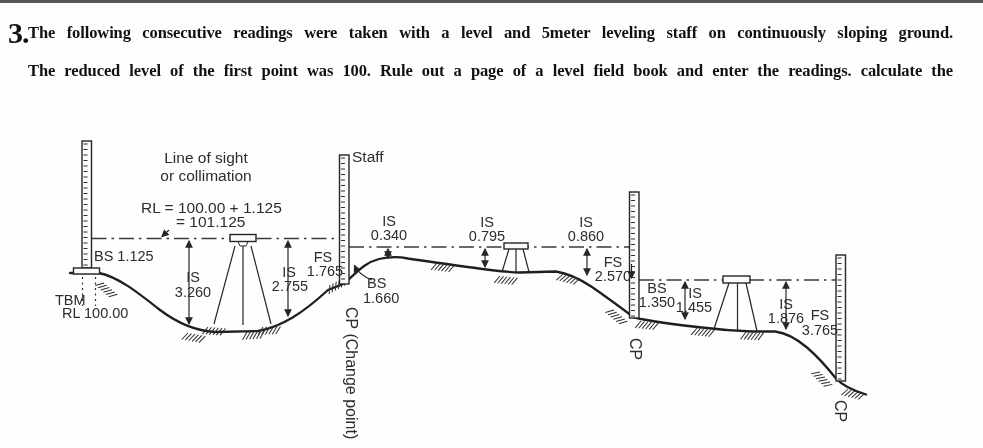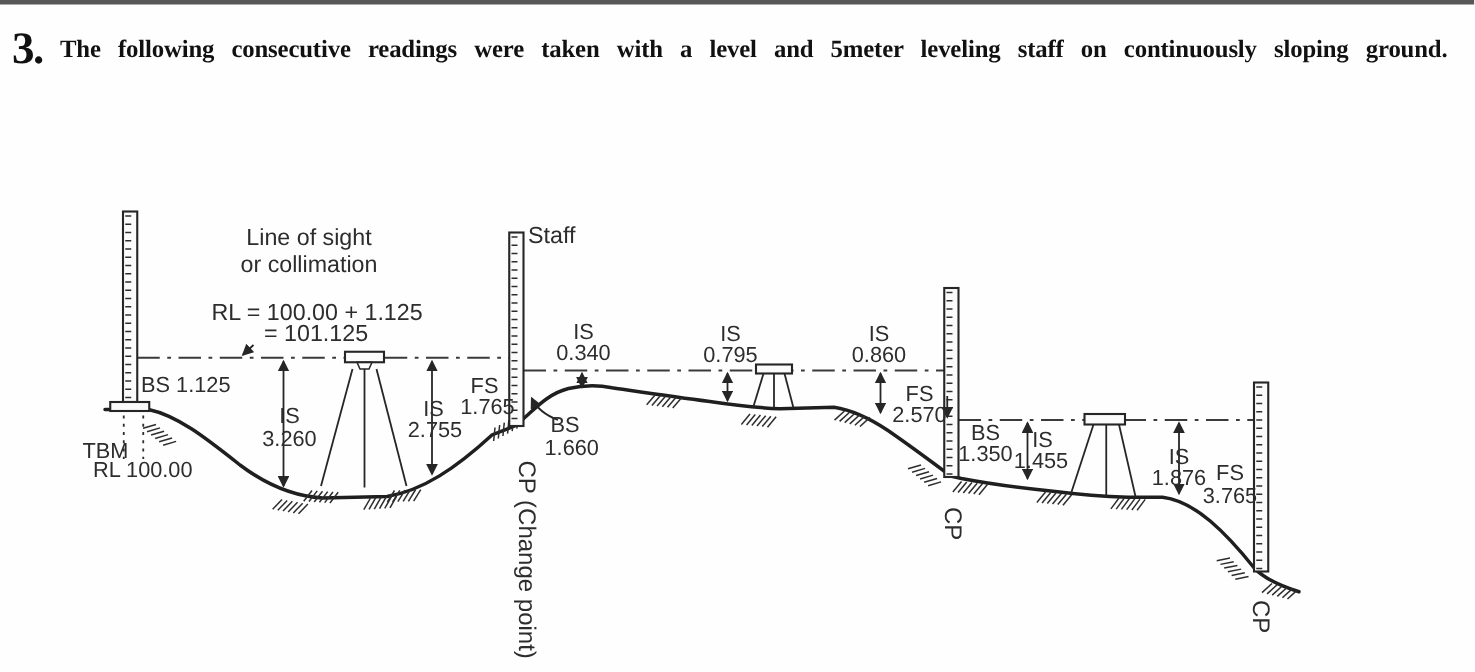--- a/index.html
+++ b/index.html
@@ -3,21 +3,21 @@
 <meta charset="utf-8">
 <style>
   html,body{margin:0;padding:0;background:#ffffff;}
   #page{position:relative;width:983px;height:448px;background:#fefefe;overflow:hidden;
         font-family:"Liberation Sans", sans-serif;}
   #scan-edge{position:absolute;top:0;left:0;width:983px;height:3px;background:#3a3a3a;opacity:.85;}
   
   #problem{position:absolute;top:14px;left:8px;width:960px;color:#111;
            font-family:"Liberation Serif", serif;font-weight:bold;}
   #prob-number{position:absolute;top:2px;left:0;font-size:30px;letter-spacing:-1px;}
-  #prob-lines{margin-left:32px;width:925px;font-size:16.5px;line-height:38px;letter-spacing:-0.1px;}
+  #prob-lines{margin-left:20px;width:925px;font-size:16.5px;line-height:38px;letter-spacing:-0.1px;}
   .pline{height:38px;}
   .pline.just{text-align:justify;text-align-last:justify;}
   .pline.last{white-space:pre-wrap;}
   
   #diagram{position:absolute;top:0;left:0;}
   .lbl{font-family:"Liberation Sans",sans-serif;font-size:14.5px;fill:#2d2d2d;}
   .lbl-big{font-family:"Liberation Sans",sans-serif;font-size:15.5px;fill:#2d2d2d;}
   .mid{text-anchor:middle;}
   .stroke{stroke:#262626;fill:none;}
   .staff-rect{fill:#fbfbfb;stroke:#262626;stroke-width:1.4;}
@@ -32,20 +32,21 @@
 </head>
 <body>
 
 <div id="page">
   <div id="scan-edge"></div>
 
   <div id="problem">
     <div id="prob-number">3.</div>
     <div id="prob-lines">
       <div class="pline just">The following consecutive readings were taken with a level and 5meter leveling staff on continuously sloping ground.</div>
+      <div class="pline just">The reduced level of the first point was 100. Rule out a page of a level field book and enter the readings. calculate the</div>
     </div>
   </div>
 
   <svg id="diagram" width="983" height="448" viewBox="0 0 983 448">
     <defs>
       <marker id="ah" viewBox="0 0 10 10" refX="8.5" refY="5" markerWidth="6.5" markerHeight="6.5" orient="auto-start-reverse">
         <path d="M0,0 L10,5 L0,10 z" fill="#262626"></path>
       </marker>
     </defs>
 

